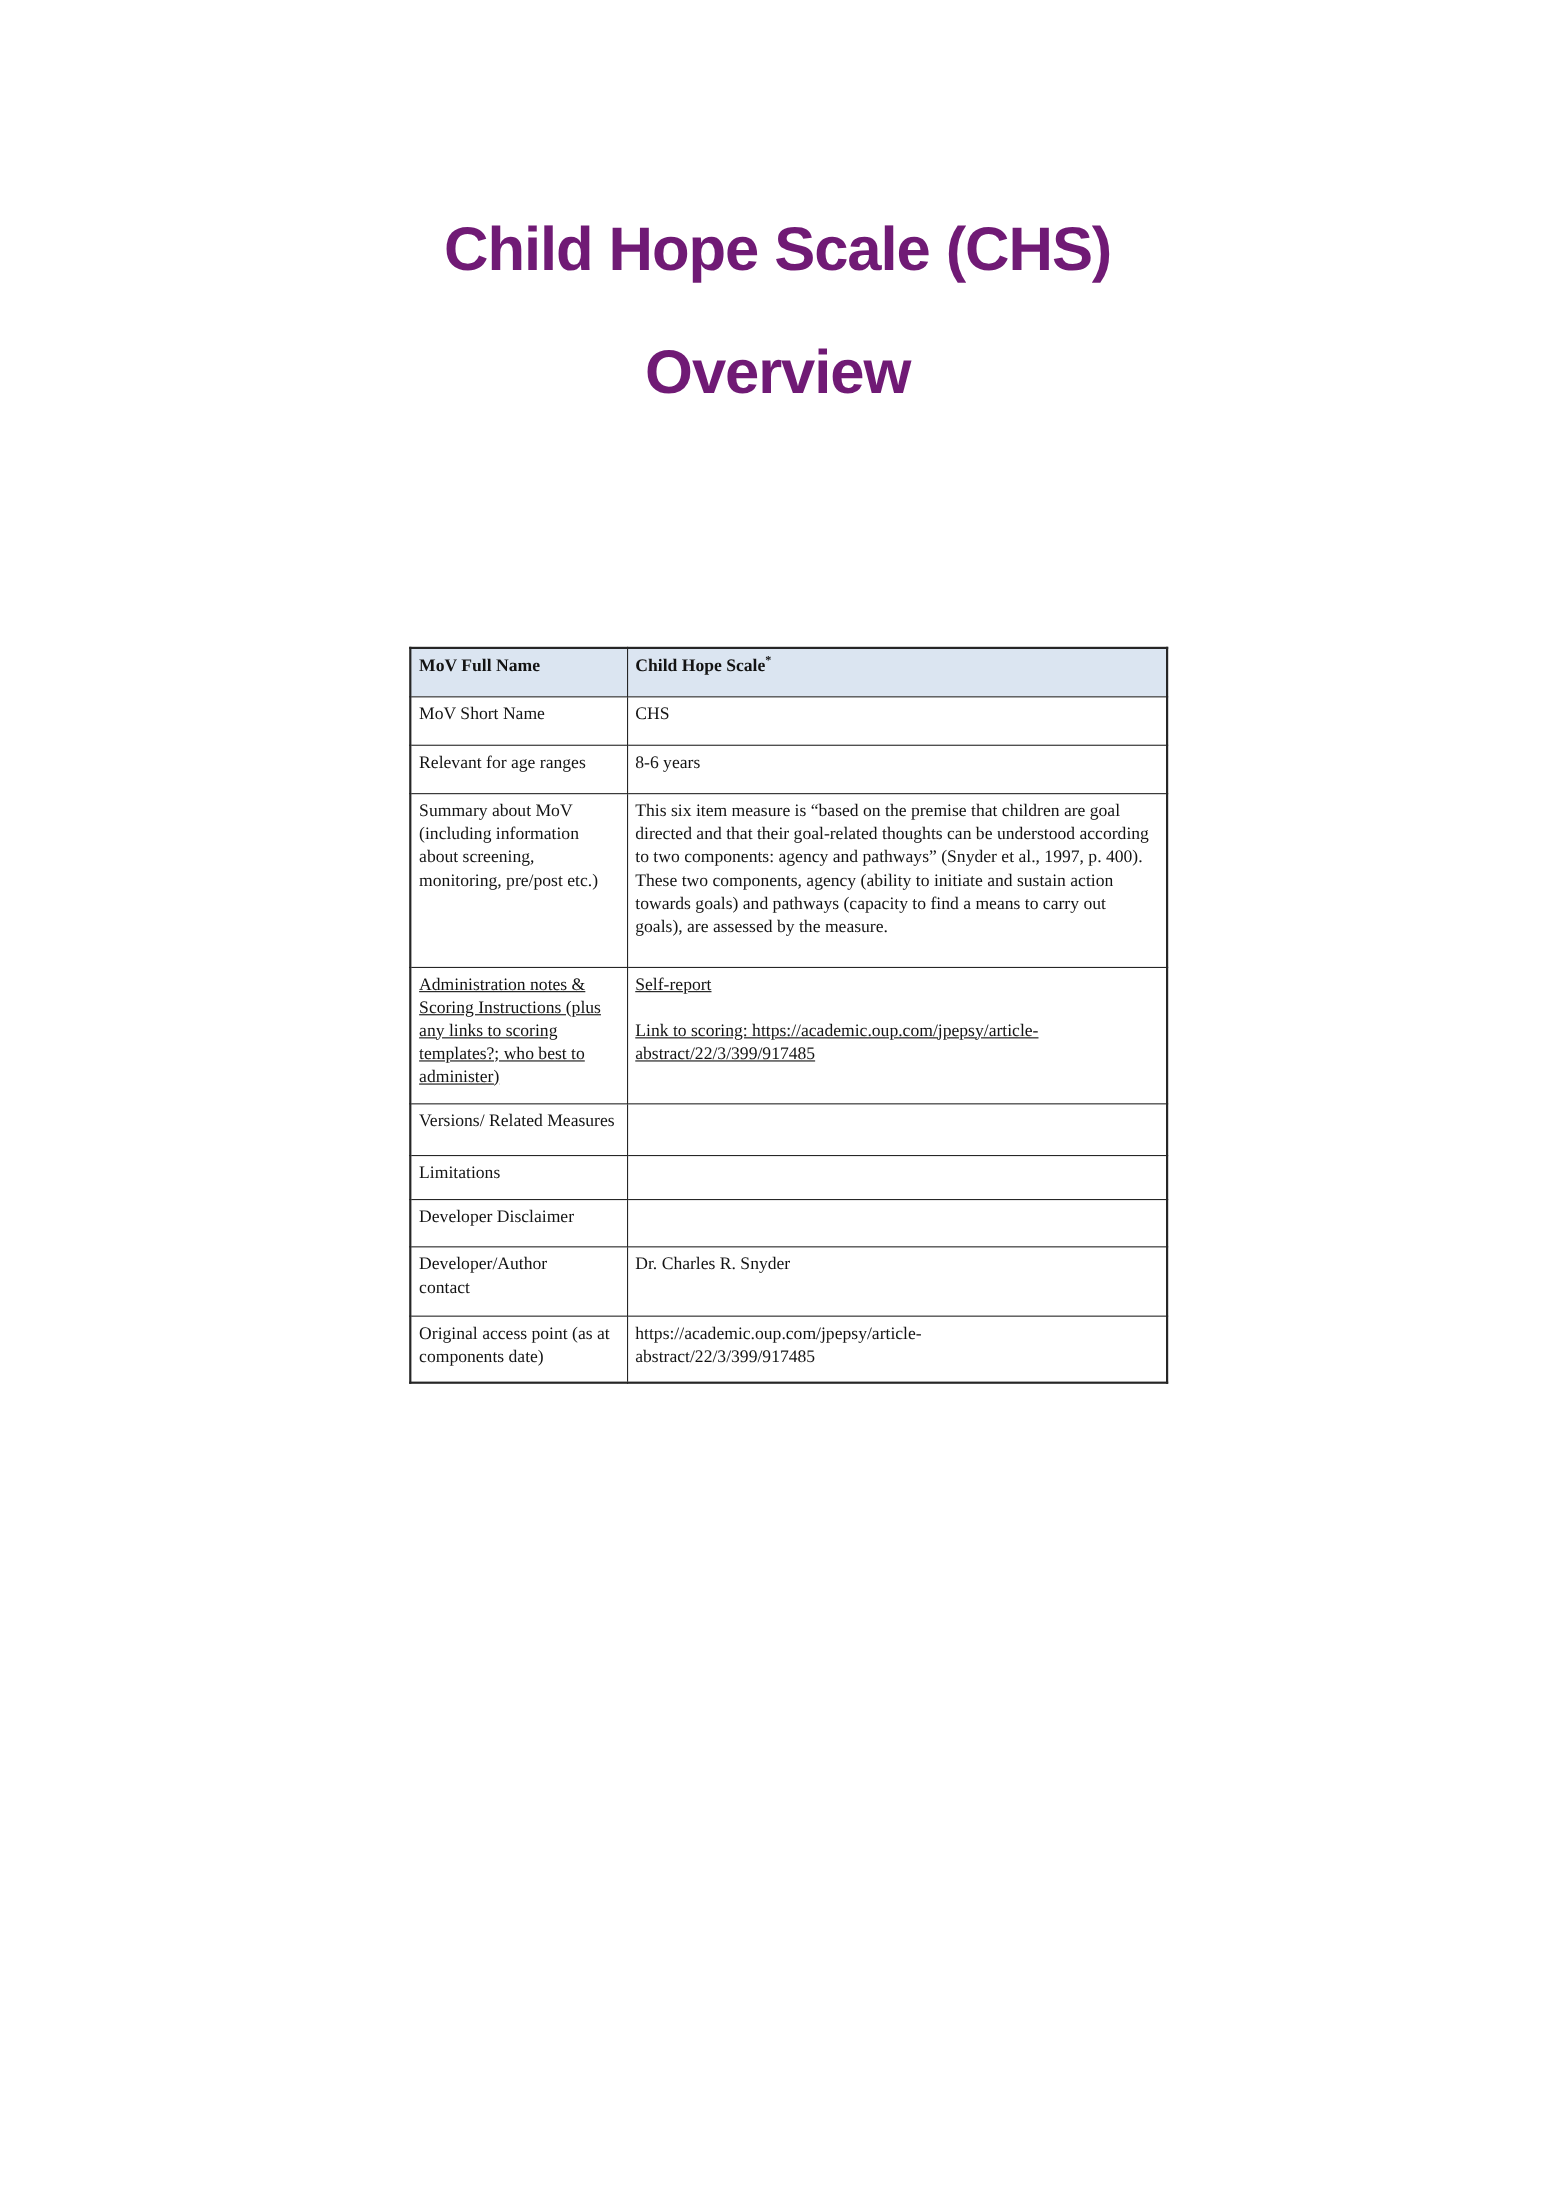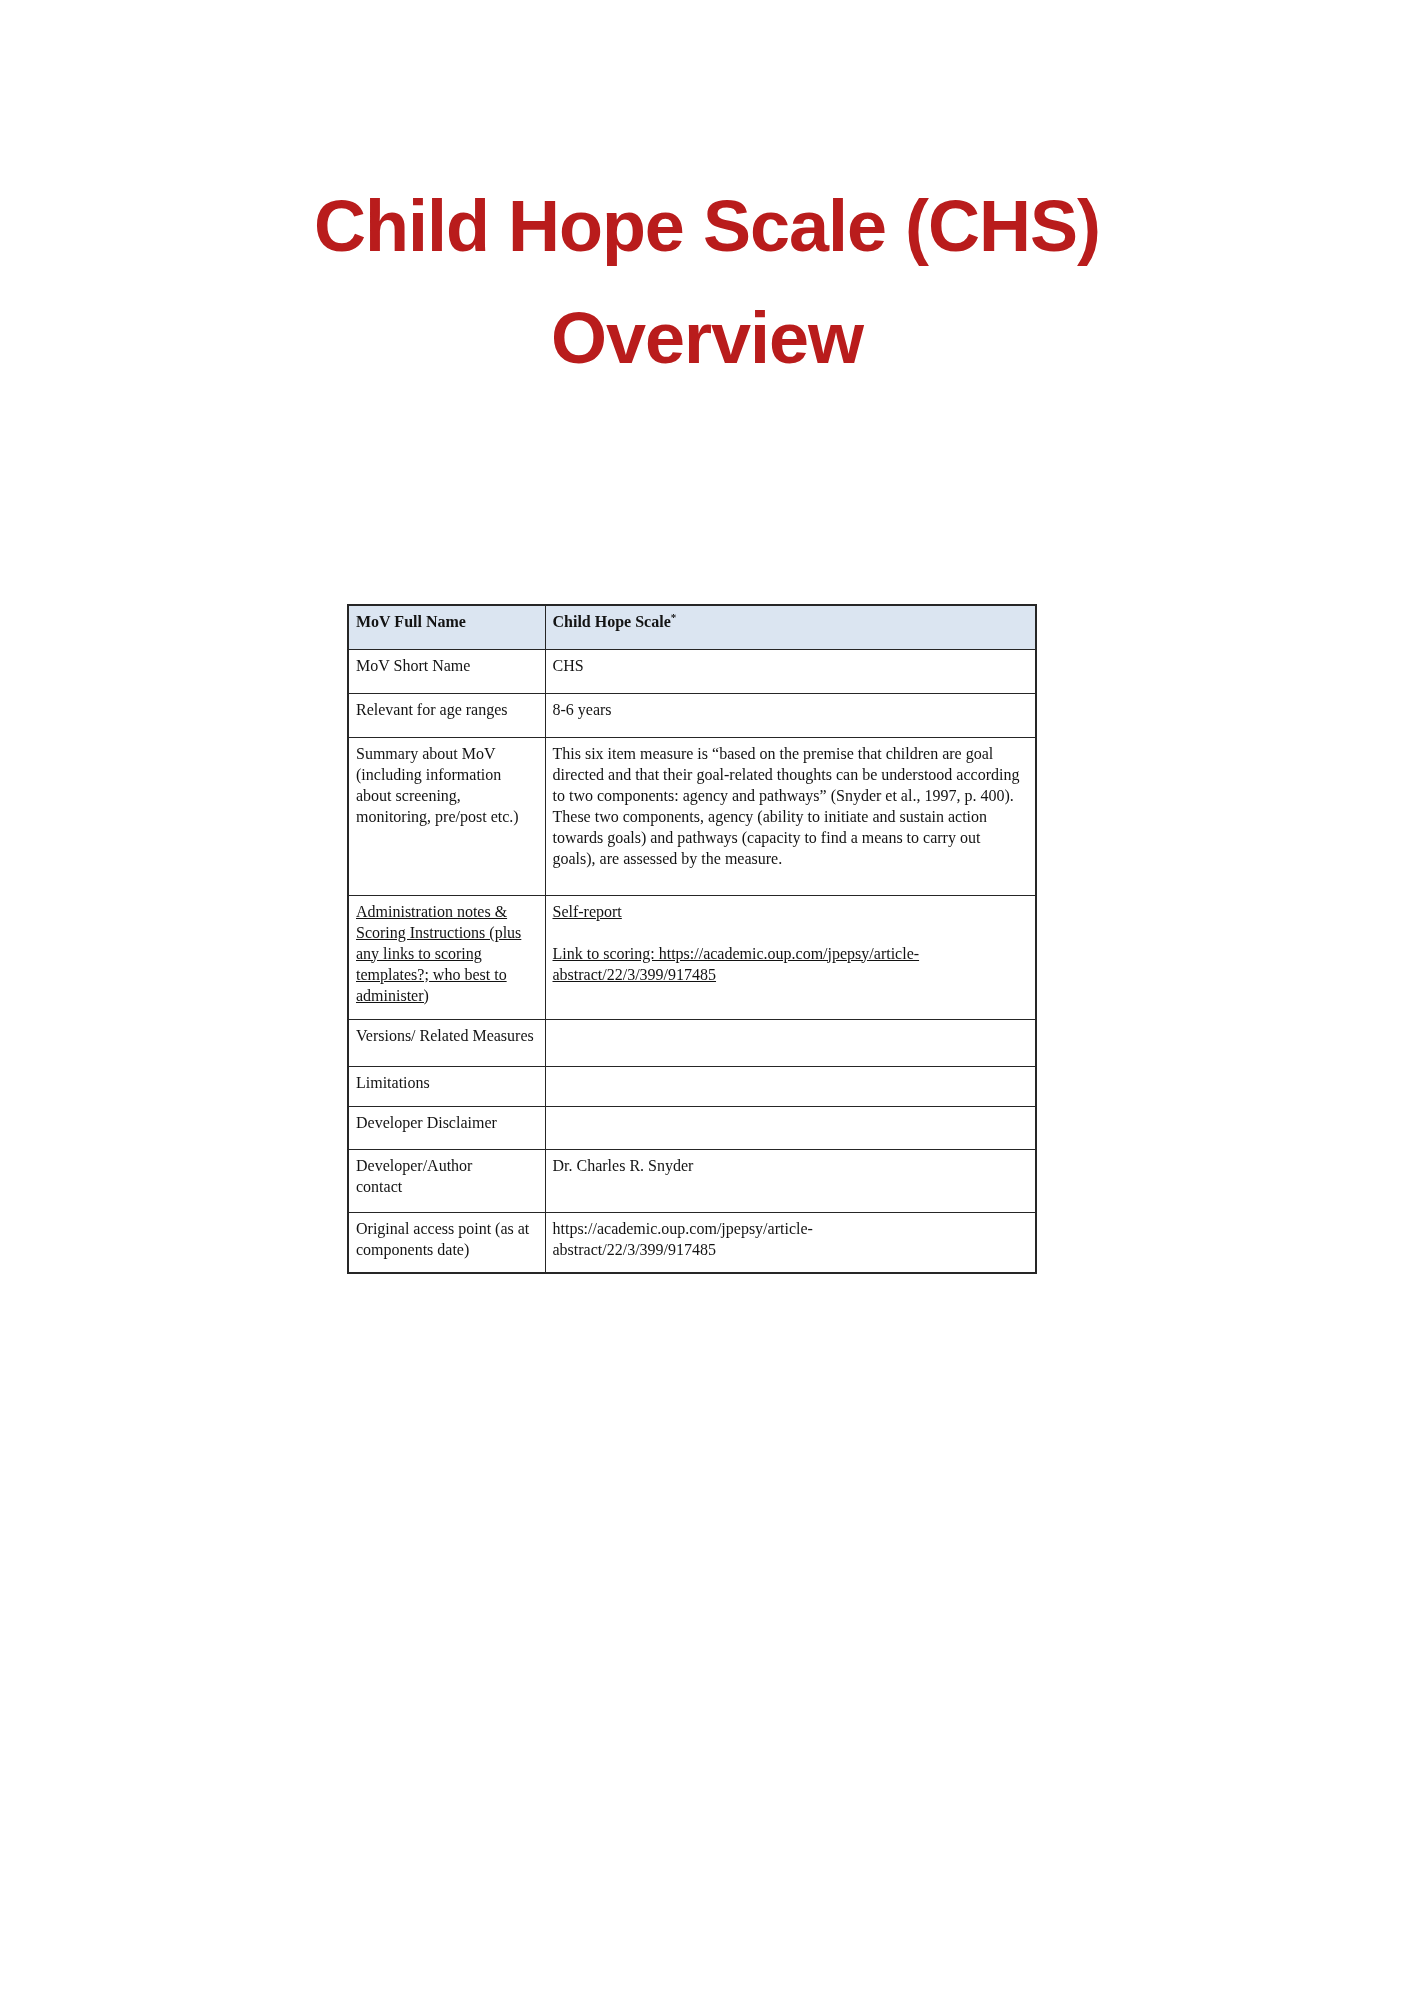--- a/index.html
+++ b/index.html
@@ -17,39 +17,38 @@
   }
   .page-title {
     position: absolute;
     top: 170px;
     left: 0;
     width: 1414px;
     margin: 0;
     text-align: center;
     font-family: "Liberation Sans", "DejaVu Sans", sans-serif;
     font-weight: 700;
-    font-size: 72px;
+    font-size: 56px;
     line-height: 112px;
     letter-spacing: -1px;
-    color: #b91c1c;
+    color: #701a75;
   }
   .page-title .title-line {
     display: block;
   }
   table.overview-table {
     position: absolute;
-    left: 347px;
+    left: 372px;
     top: 588px;
     width: 688px;
     border-collapse: collapse;
     table-layout: fixed;
     font-size: 16px;
     line-height: 21px;
     border: 2px solid var(--border-color, #262626);
-    margin-top: 16px;
   }
   .overview-table col.c-label { width: 197px; }
   .overview-table col.c-value { width: 491px; }
   .overview-table th,
   .overview-table td {
     border: 1.5px solid var(--border-color, #262626);
     vertical-align: top;
     text-align: left;
     padding: 5px 8px 5px 7px;
     white-space: pre-line;

